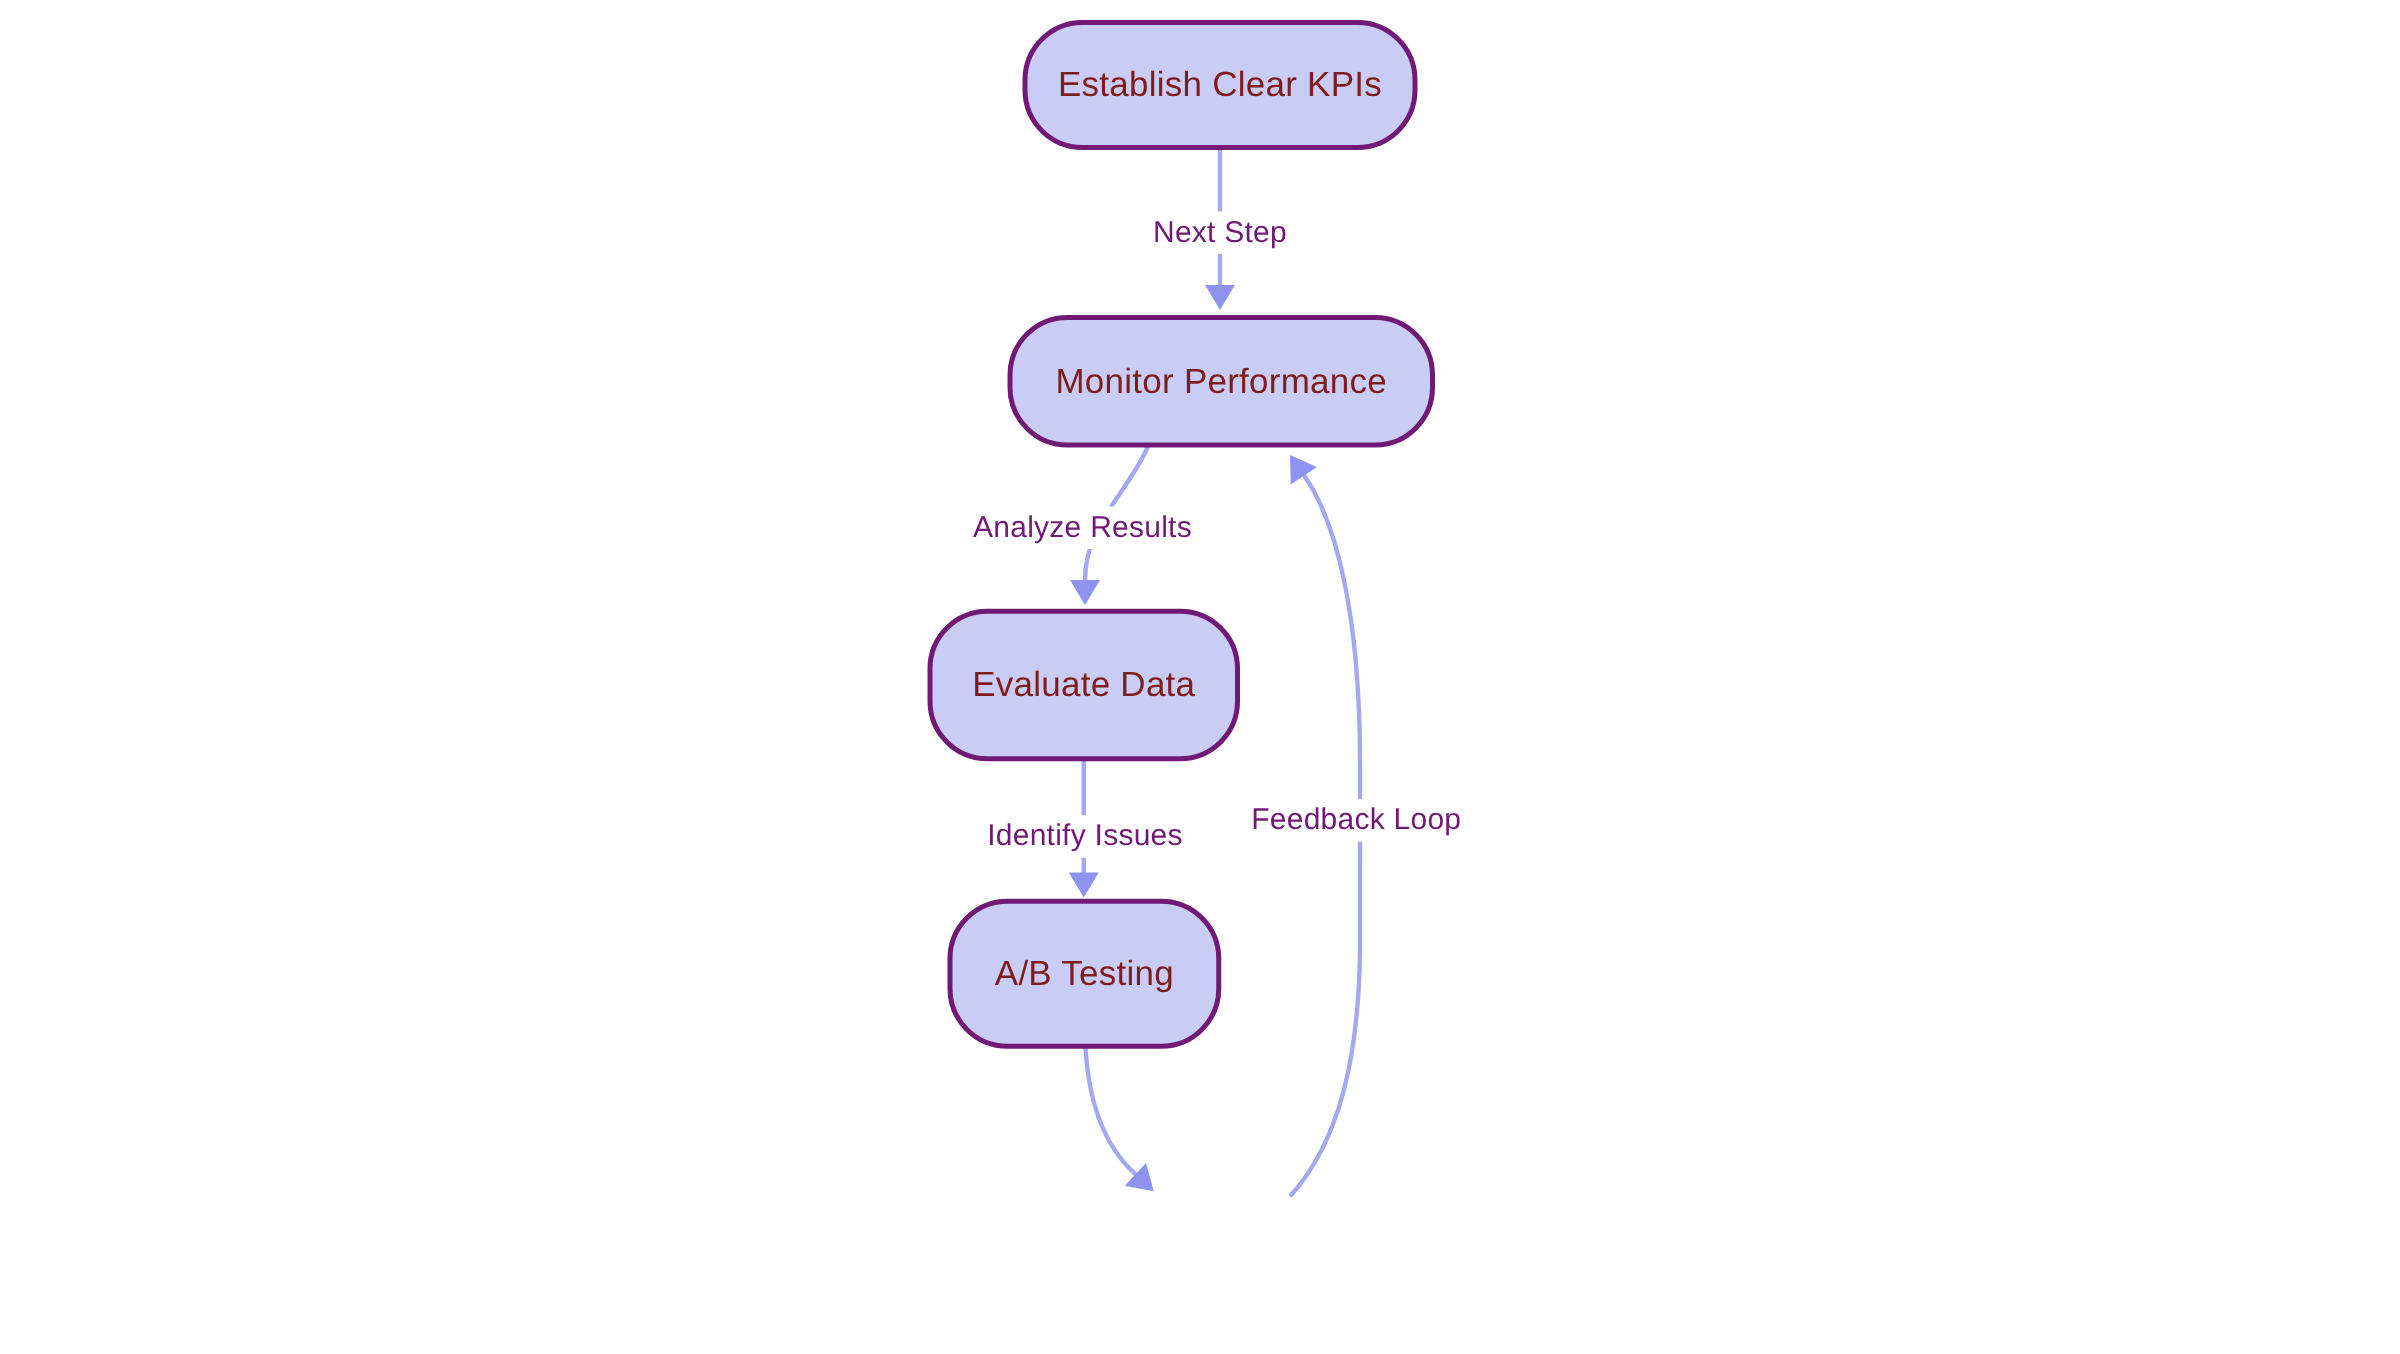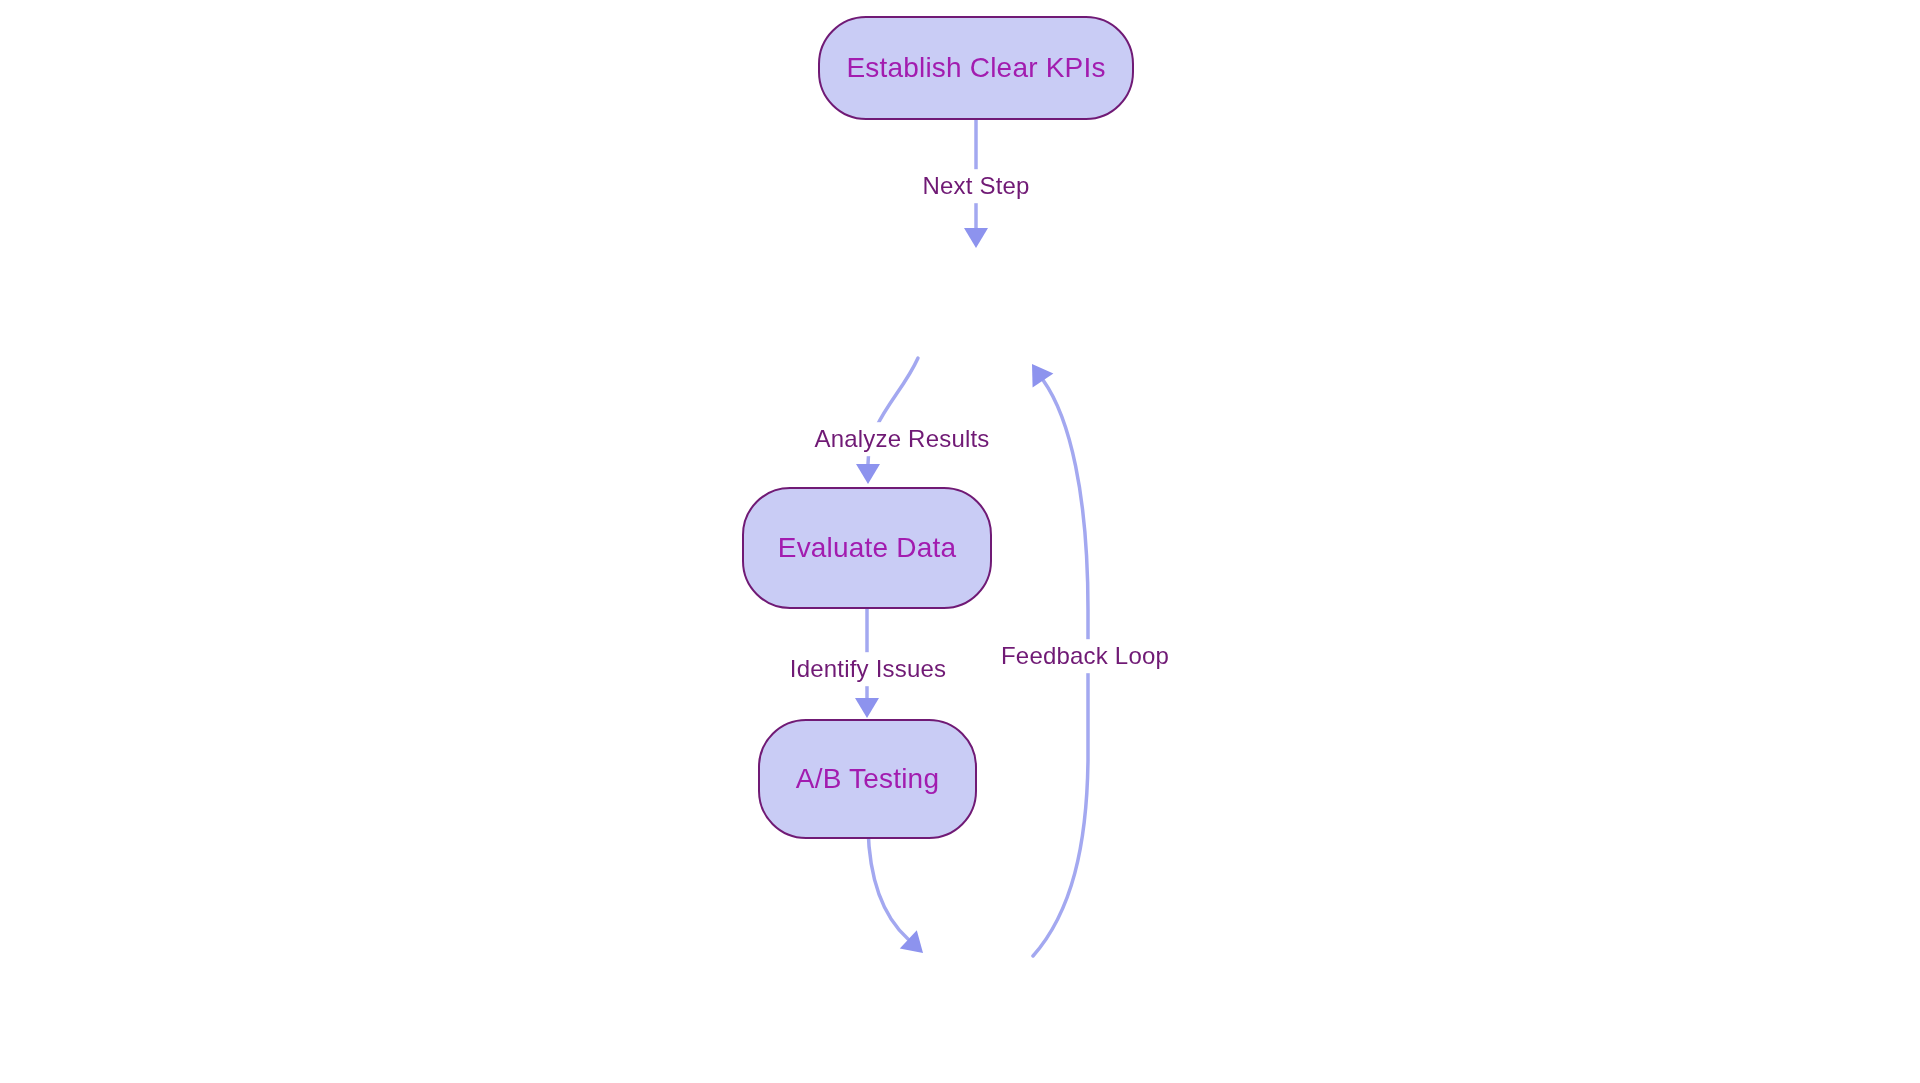--- a/index.html
+++ b/index.html
@@ -28,23 +28,23 @@
     stroke-linecap: round;
   }
   .edge-head {
     fill: #8d93ee;
     stroke: none;
   }
   .node {
     position: absolute;
     box-sizing: border-box;
     background: #c9ccf5;
-    border: 2px solid #701a75;
+    border: 4px solid #701a75;
     border-radius: 48px;
-    color: #a21caf;
+    color: #7f1d1d;
     font-size: 28px;
     display: flex;
     align-items: center;
     justify-content: center;
     white-space: nowrap;
     letter-spacing: 0.2px;
   }
   .edge-label {
     position: absolute;
     transform: translate(-50%, -50%);
@@ -75,28 +75,29 @@
 
     <path class="edge-path" d="M 868 828 C 869 868, 878 912, 908 939"></path>
     <polygon class="edge-head" points="899.8,948.5 916.8,930.3 923,953"></polygon>
 
     <path class="edge-path" d="M 1033 956 C 1072 912, 1087 845, 1088 760 L 1088 610 C 1088 495, 1070 418, 1043 380"></path>
     <polygon class="edge-head" points="1053.4,373.5 1032.6,387.5 1032,364"></polygon>
   </svg>
 
   <div class="node" style="left:818px; top:16px; width:316px; height:104px;">Establish Clear KPIs</div>
 
+  <div class="node" style="left:806px; top:252px; width:342px; height:106px;">Monitor Performance</div>
 
   <div class="node" style="left:742px; top:487px; width:250px; height:122px;">Evaluate Data</div>
 
   <div class="node" style="left:758px; top:719px; width:219px; height:120px;">A/B Testing</div>
 
 
   <div class="edge-label" style="left:976px; top:186px;">Next Step</div>
 
-  <div class="edge-label" style="left:866px; top:439px;margin-left:36px;">Analyze Results</div>
+  <div class="edge-label" style="left:866px; top:422px;">Analyze Results</div>
 
   <div class="edge-label" style="left:868px; top:640px;margin-top:29px;">Identify Issues</div>
 
 
   <div class="edge-label" style="left:1085px; top:656px;">Feedback Loop</div>
 
 </div>
 
 </body></html>

